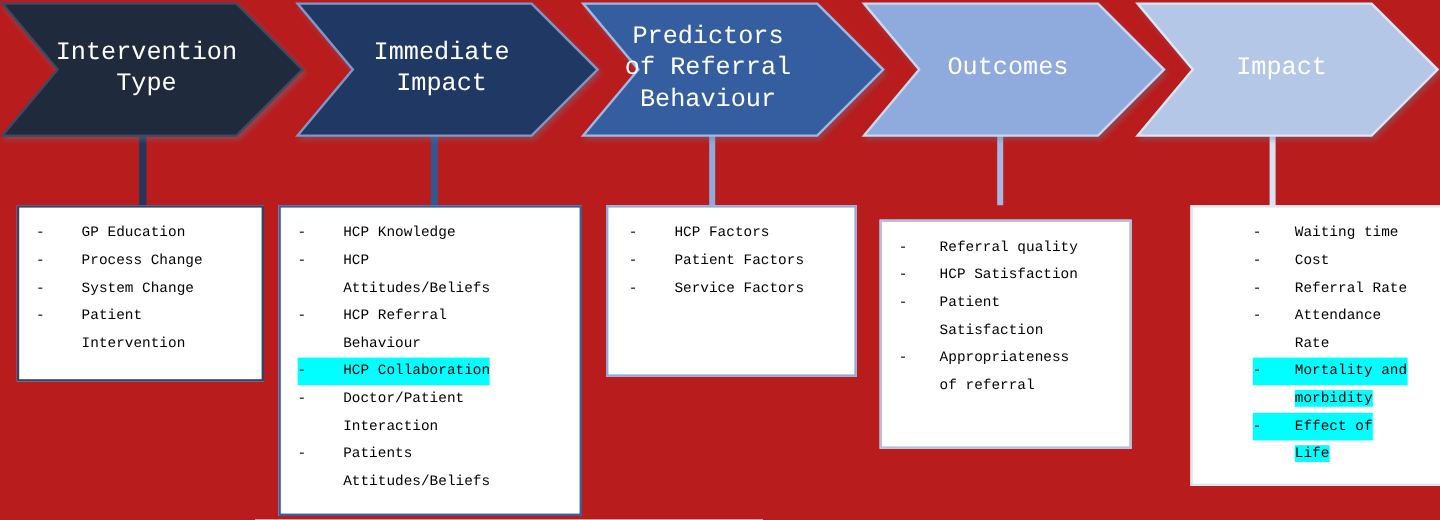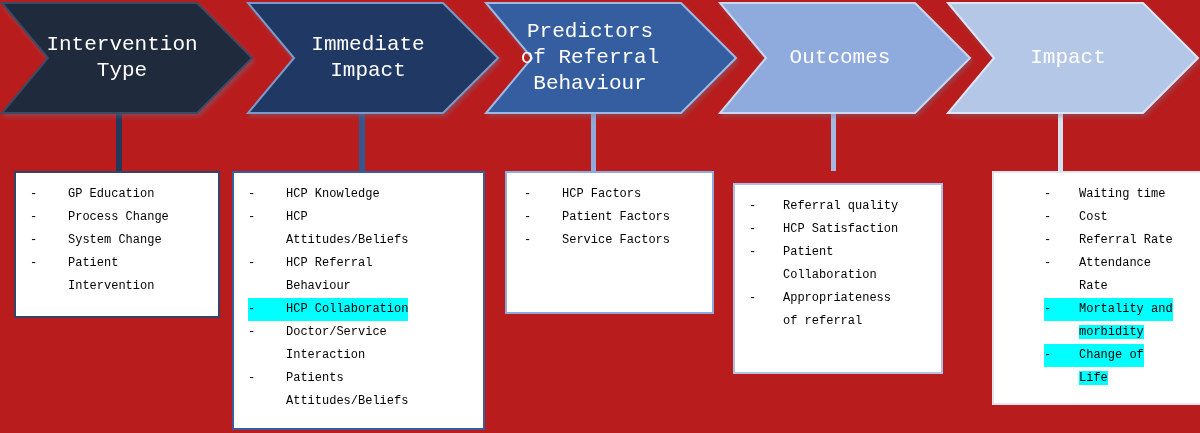--- a/index.html
+++ b/index.html
@@ -102,21 +102,21 @@
         <div class="line"><span class="">Attitudes/Beliefs</span></div>
       </div>
       <div class="item">
         <div class="line first"><span class="bar"><span class="dash">-</span><span>HCP Referral</span></span></div>
         <div class="line"><span class="">Behaviour</span></div>
       </div>
       <div class="item">
         <div class="line first"><span class="bar hl"><span class="dash">-</span><span>HCP Collaboration</span></span></div>
       </div>
       <div class="item">
-        <div class="line first"><span class="bar"><span class="dash">-</span><span>Doctor/Service</span></span></div>
+        <div class="line first"><span class="bar"><span class="dash">-</span><span>Doctor/Patient</span></span></div>
         <div class="line"><span class="">Interaction</span></div>
       </div>
       <div class="item">
         <div class="line first"><span class="bar"><span class="dash">-</span><span>Patients</span></span></div>
         <div class="line"><span class="">Attitudes/Beliefs</span></div>
       </div>
     </div>
     <div class="chev-label" style="left: 480px; align-items: center;">
       <div>Predictors</div>
       <div>of Referral</div>
@@ -140,21 +140,21 @@
     <div class="connector" style="left: 830.5px; width: 5px; background: rgb(163, 185, 227);"></div>
     <div class="stage-box" style="left: 733px; width: 210px; height: 191px; border-color: rgb(175, 194, 230); margin-top: 12px; --di: 14px; --ti: 48px;">
       <div class="item">
         <div class="line first"><span class="bar"><span class="dash">-</span><span>Referral quality</span></span></div>
       </div>
       <div class="item">
         <div class="line first"><span class="bar"><span class="dash">-</span><span>HCP Satisfaction</span></span></div>
       </div>
       <div class="item">
         <div class="line first"><span class="bar"><span class="dash">-</span><span>Patient</span></span></div>
-        <div class="line"><span class="">Collaboration</span></div>
+        <div class="line"><span class="">Satisfaction</span></div>
       </div>
       <div class="item">
         <div class="line first"><span class="bar"><span class="dash">-</span><span>Appropriateness</span></span></div>
         <div class="line"><span class="">of referral</span></div>
       </div>
     </div>
     <div class="chev-label" style="left: 958px;">
       <div>Impact</div>
     </div>
     <div class="connector" style="left: 1057.5px; width: 5px; background: rgb(216, 225, 241);"></div>
@@ -170,17 +170,17 @@
       </div>
       <div class="item">
         <div class="line first"><span class="bar"><span class="dash">-</span><span>Attendance</span></span></div>
         <div class="line"><span class="">Rate</span></div>
       </div>
       <div class="item">
         <div class="line first"><span class="bar hl"><span class="dash">-</span><span>Mortality and</span></span></div>
         <div class="line"><span class="hl">morbidity</span></div>
       </div>
       <div class="item">
-        <div class="line first"><span class="bar hl"><span class="dash">-</span><span>Change of</span></span></div>
+        <div class="line first"><span class="bar hl"><span class="dash">-</span><span>Effect of</span></span></div>
         <div class="line"><span class="hl">Life</span></div>
       </div>
     </div>
   </div>
 
 </body></html>

